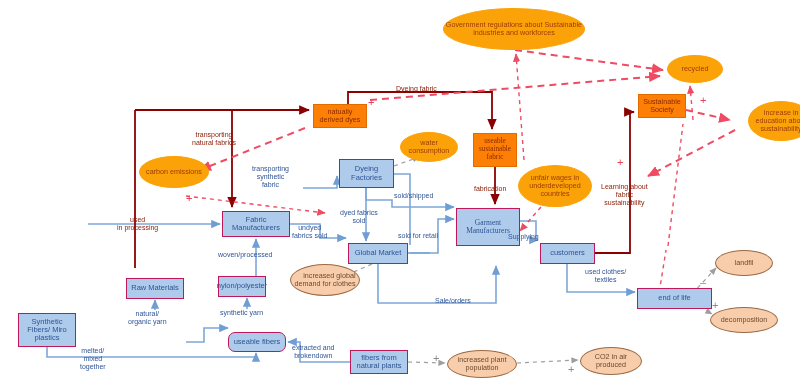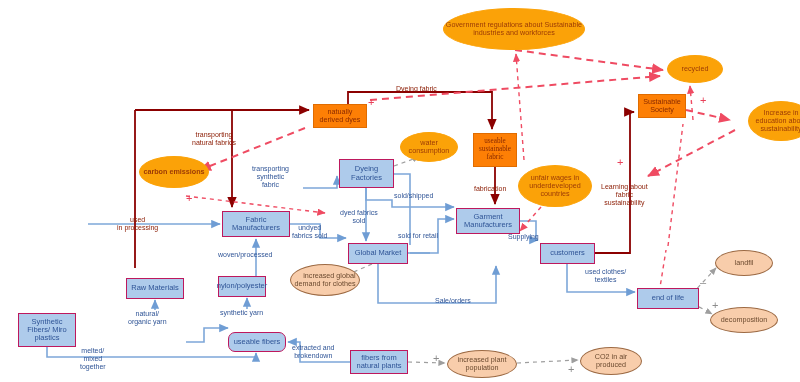--- a/index.html
+++ b/index.html
@@ -129,48 +129,48 @@
         <span style="white-space: pre-line;">Fabric
 Manufacturers</span>
       </div>
       <div class="node box-blue" style="left: 339px; top: 159px; width: 55px; height: 29px;">
         <span style="white-space: pre-line;">Dyeing
 Factories</span>
       </div>
       <div class="node box-blue" style="left: 348px; top: 243px; width: 60px; height: 21px;">
         <span style="white-space: pre-line;">Global Market</span>
       </div>
-      <div class="node box-blue" style="left: 456px; top: 208px; width: 64px; height: 26px;">
+      <div class="node box-blue" style="left: 456px; top: 208px; width: 64px; height: 38px; font-family: Liberation Serif, serif;">
         <span style="white-space: pre-line;">Garment
 Manufacturers</span>
       </div>
       <div class="node box-blue" style="left: 540px; top: 243px; width: 55px; height: 21px;">
         <span style="white-space: pre-line;">customers</span>
       </div>
-      <div class="node box-blue" style="left: 637px; top: 288px; width: 62px; height: 21px;">
+      <div class="node box-blue" style="left: 637px; top: 288px; width: 75px; height: 21px;">
         <span style="white-space: pre-line;">end of life</span>
       </div>
       <div class="node box-orange" style="left: 313px; top: 104px; width: 54px; height: 24px;">
         <span style="white-space: pre-line;">natually
 derived dyes</span>
       </div>
       <div class="node box-orange" style="left: 473px; top: 133px; width: 44px; height: 34px;">
         <span style="white-space: pre-line; font-family: Liberation Serif, serif;">useable
 sustainable
 fabric</span>
       </div>
       <div class="node box-orange" style="left: 638px; top: 94px; width: 48px; height: 24px;">
         <span style="white-space: pre-line;">Sustainable
 Society</span>
       </div>
       <div class="node ell-orange" style="left: 443px; top: 8px; width: 142px; height: 42px;">
         <span style="white-space: pre-line;">Government regulations about Sustainable
 industries and workforces</span>
       </div>
-      <div class="node ell-orange" style="left: 139px; top: 156px; width: 70px; height: 32px; font-weight: bold;">
+      <div class="node ell-orange" style="left: 139px; top: 156px; width: 70px; height: 32px;">
         <span style="white-space: pre-line;">carbon emissions</span>
       </div>
       <div class="node ell-orange" style="left: 400px; top: 132px; width: 58px; height: 30px;">
         <span style="white-space: pre-line;">water
 consumption</span>
       </div>
       <div class="node ell-orange" style="left: 518px; top: 165px; width: 74px; height: 42px;">
         <span style="white-space: pre-line;">unfair wages in
 underdeveloped
 countries</span>

